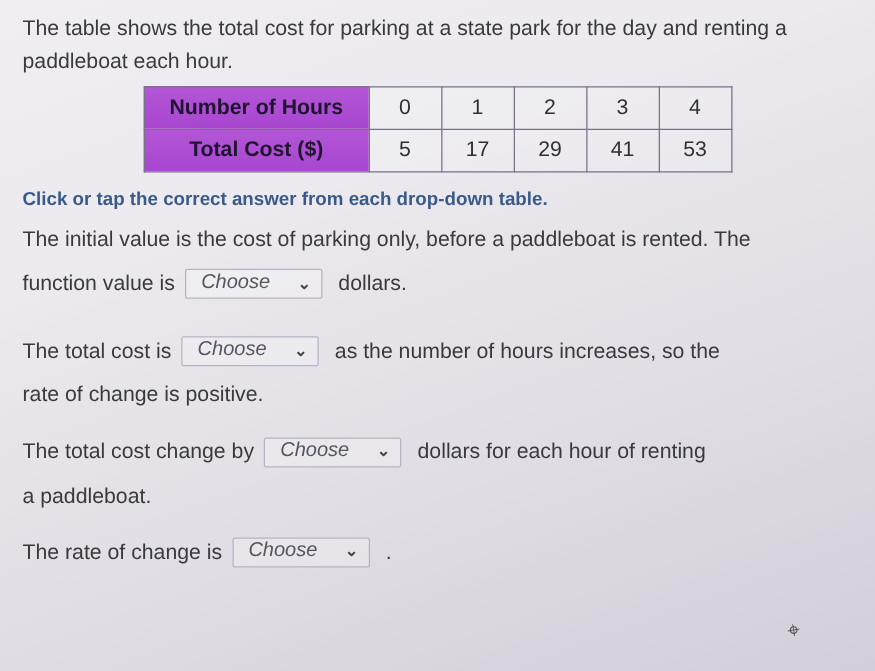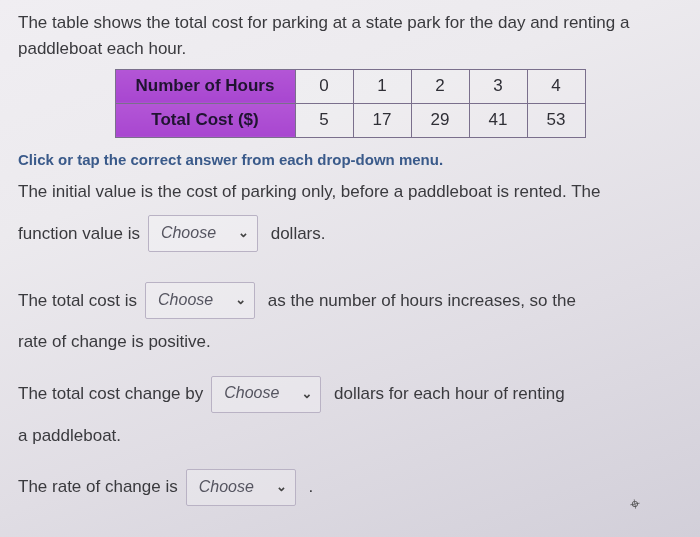--- a/index.html
+++ b/index.html
@@ -64,21 +64,21 @@
     align-items: center;
     gap: 0;
     margin: 4px 0;
   }
   .seg { white-space: pre; }
   .dd {
     display: inline-flex;
     align-items: center;
     border: 1px solid #b9b2c4;
     background: rgba(255,255,255,0.25);
-    height: 37px;
+    height: 24px;
     padding: 0 8px 1px 12px;
     margin: 4px 8px;
     font-style: italic;
     color: #555560;
     font-size: 16px;
     min-width: 110px;
     justify-content: space-between;
     gap: 22px;
     border-radius: 2px;
   }
@@ -120,21 +120,21 @@
         <td>5</td>
         <td>17</td>
         <td>29</td>
         <td>41</td>
         <td>53</td>
       </tr>
     </tbody>
       </table>
   </div>
 
-  <div class="instr">Click or tap the correct answer from each drop-down menu.</div>
+  <div class="instr">Click or tap the correct answer from each drop-down table.</div>
 
   <div class="para">The initial value is the cost of parking only, before a paddleboat is rented. The</div>
   <div class="line">
     <span class="seg">function value is</span>
     <span class="dd">
       <span>Choose</span>
       <span class="chev">⌄</span>
     </span>
     <span class="seg"> dollars.</span>
   </div>

